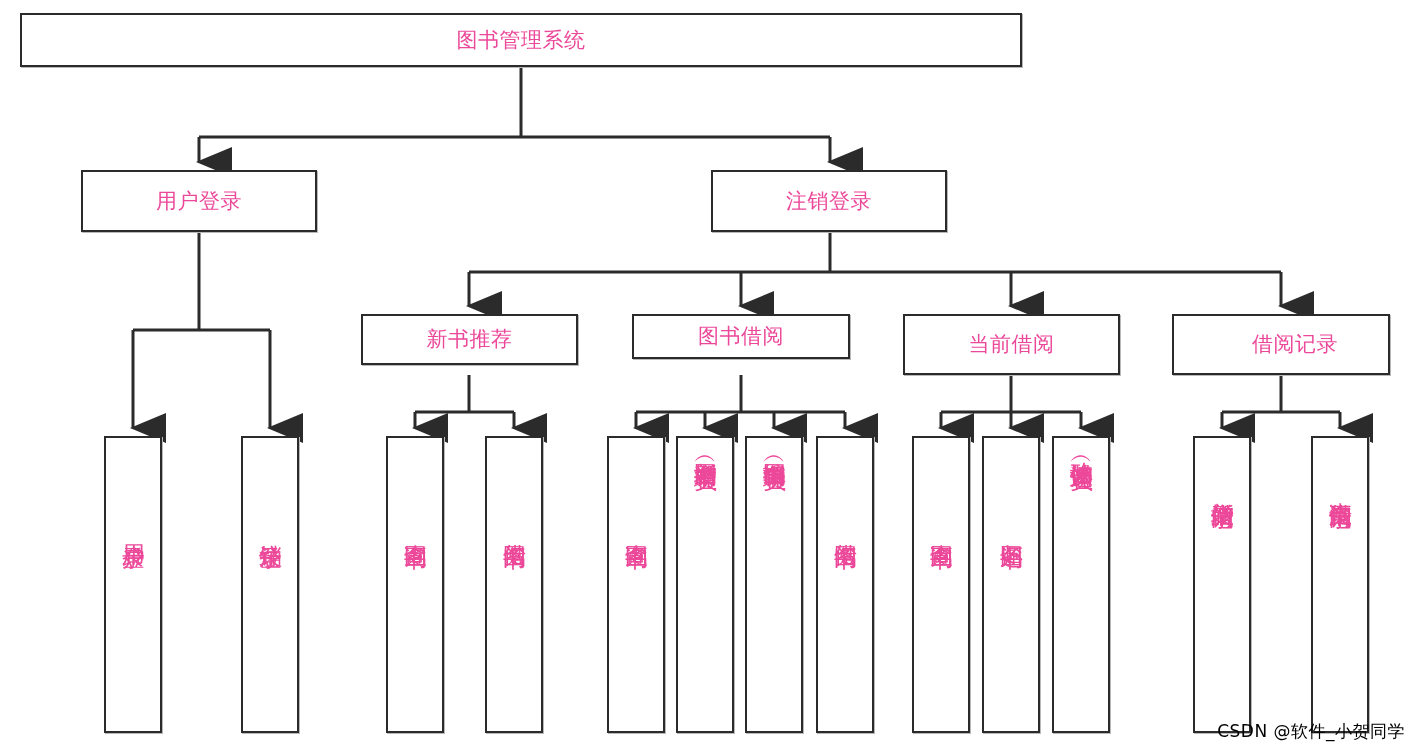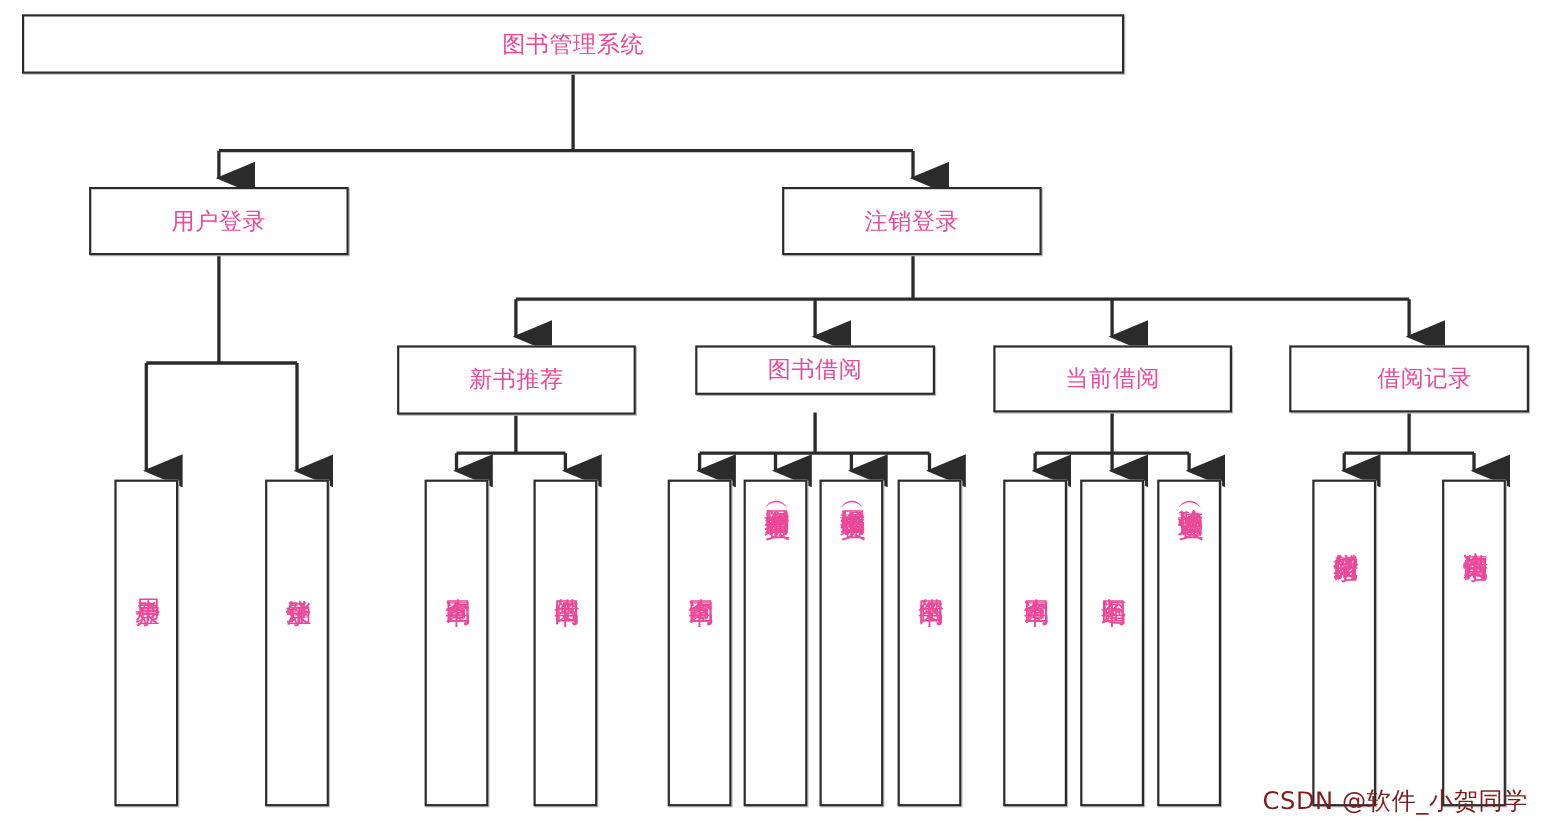--- a/index.html
+++ b/index.html
@@ -72,24 +72,24 @@
     padding-top: 6px;
   }
   .node.leaf.mid-text {
     padding-top: 46px;
   }
   .node.leaf.short-text {
     padding-top: 88px;
   }
   #watermark {
     position: absolute;
-    right: 16px;
+    right: 0;
     bottom: 4px;
-    font-size: 22px;
-    color: #7f1d1d;
+    font-size: 17px;
+    color: #000000;
     letter-spacing: 0.5px;
     white-space: nowrap;
     z-index: 5;
     font-family: "DejaVu Sans", "Liberation Sans", sans-serif;
   }
 </style>
 </head>
 <body>
 
 <div id="diagram-canvas">
@@ -151,21 +151,21 @@
   </div>
 
   <div class="node horiz" style="left:81px; top:170px; width:236px; height:62px;">
     <span class="node-label">用户登录</span>
   </div>
 
   <div class="node horiz" style="left:711px; top:170px; width:236px; height:62px;">
     <span class="node-label">注销登录</span>
   </div>
 
-  <div class="node horiz" style="left:361px; top:314px; width:217px; height:63px;">
+  <div class="node horiz" style="left:361px; top:314px; width:217px; height:51px;">
     <span class="node-label">新书推荐</span>
   </div>
 
   <div class="node horiz" style="left:632px; top:314px; width:218px; height:45px;">
     <span class="node-label">图书借阅</span>
   </div>
 
   <div class="node horiz" style="left:903px; top:314px; width:217px; height:61px;">
     <span class="node-label">当前借阅</span>
   </div>

